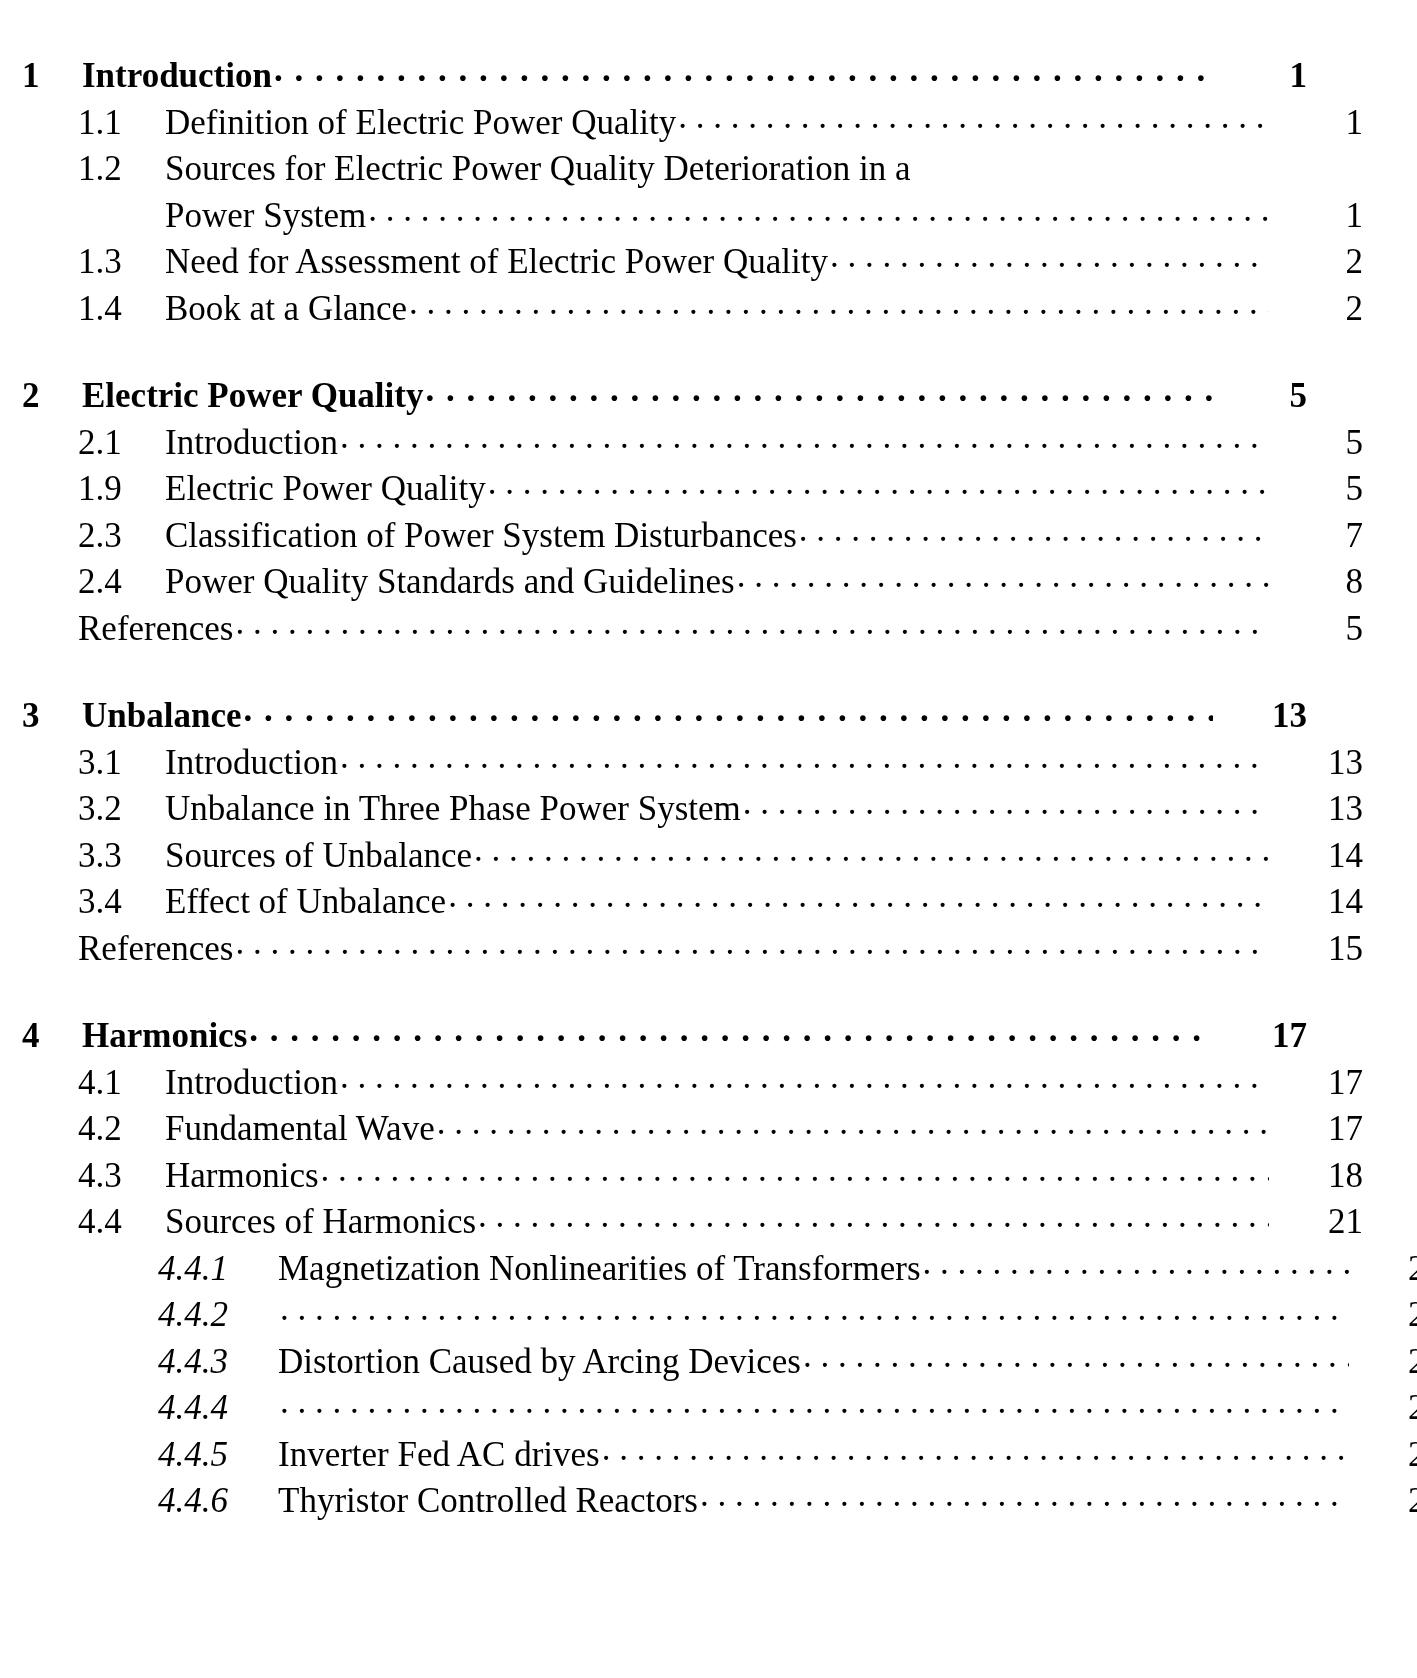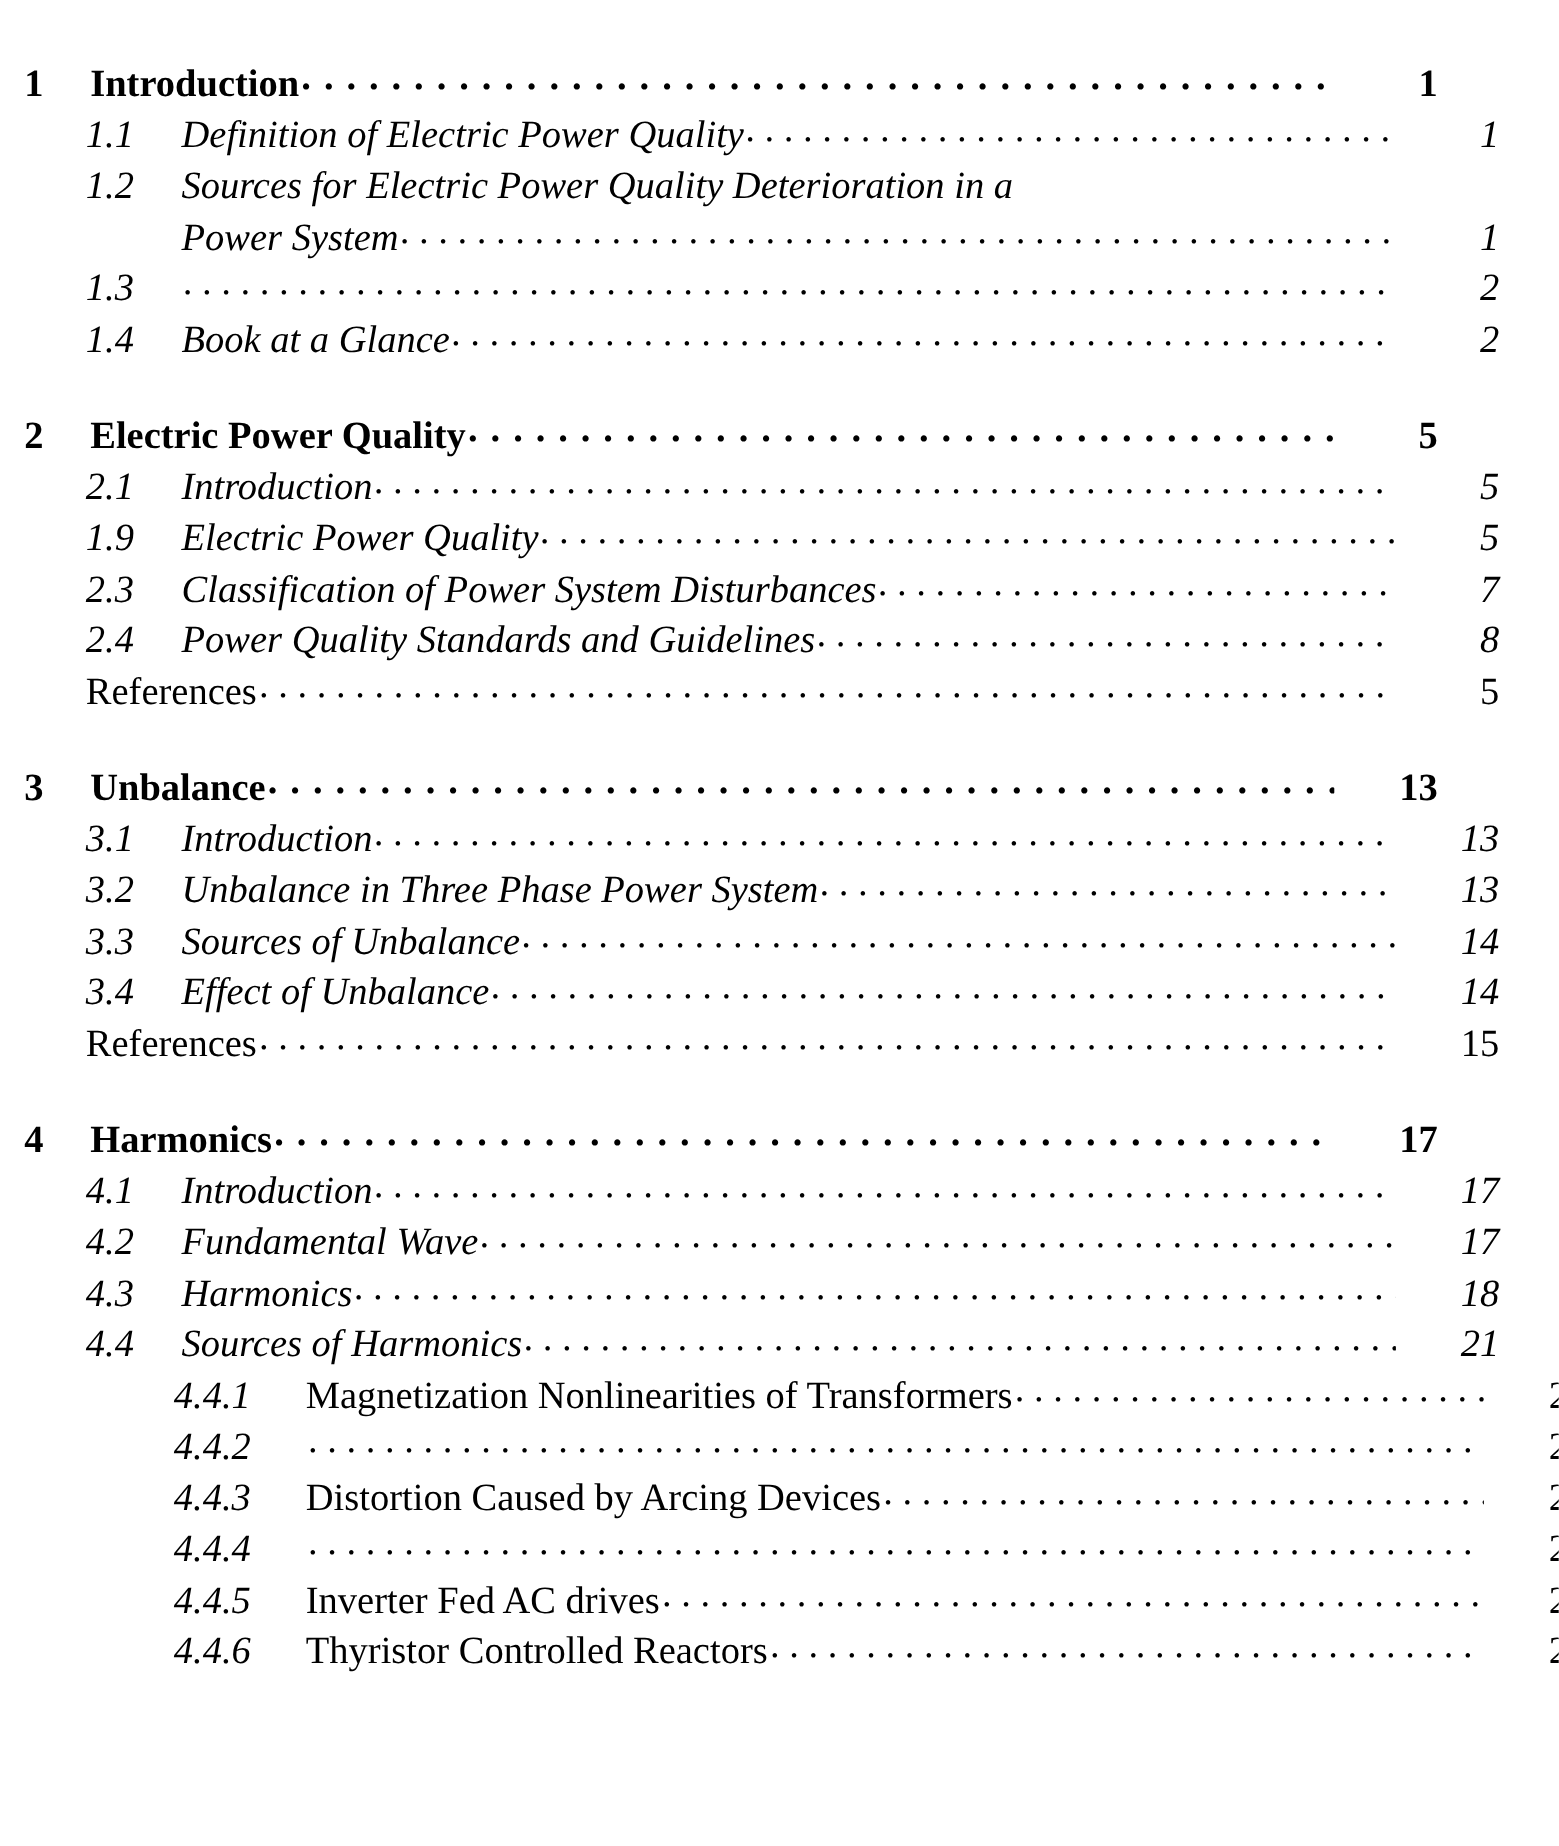--- a/index.html
+++ b/index.html
@@ -69,21 +69,21 @@
 
   
   .lvl-chapter {
     font-weight: bold;
     margin-top: 0;
   }
   .lvl-chapter .num   { width: 60px; }
   .lvl-chapter .leader::before { font-weight: bold; letter-spacing: 1.5px; }
 
   
-  .lvl-section { padding-left: 56px; font-style: italic; }
+  .lvl-section { padding-left: 56px; }
   .lvl-section .num { width: 87px; }
 
   
   .lvl-refs { padding-left: 56px; }
   .lvl-refs .num { width: 0px; }
 
   
   .lvl-subsection { padding-left: 136px; }
   .lvl-subsection .num { width: 120px; font-style: italic; }
 
@@ -117,20 +117,21 @@
       <span class="page"></span>
     </div>
     <div class="toc-row lvl-section cont">
       <span class="num"></span>
       <span class="label">Power System</span>
       <span class="leader"></span>
       <span class="page">1</span>
     </div>
     <div class="toc-row lvl-section">
       <span class="num">1.3</span>
+      <span class="label">Need for Assessment of Electric Power Quality</span>
       <span class="leader"></span>
       <span class="page">2</span>
     </div>
     <div class="toc-row lvl-section">
       <span class="num">1.4</span>
       <span class="label">Book at a Glance</span>
       <span class="leader"></span>
       <span class="page">2</span>
     </div>
     <div class="chapter-gap"></div>

